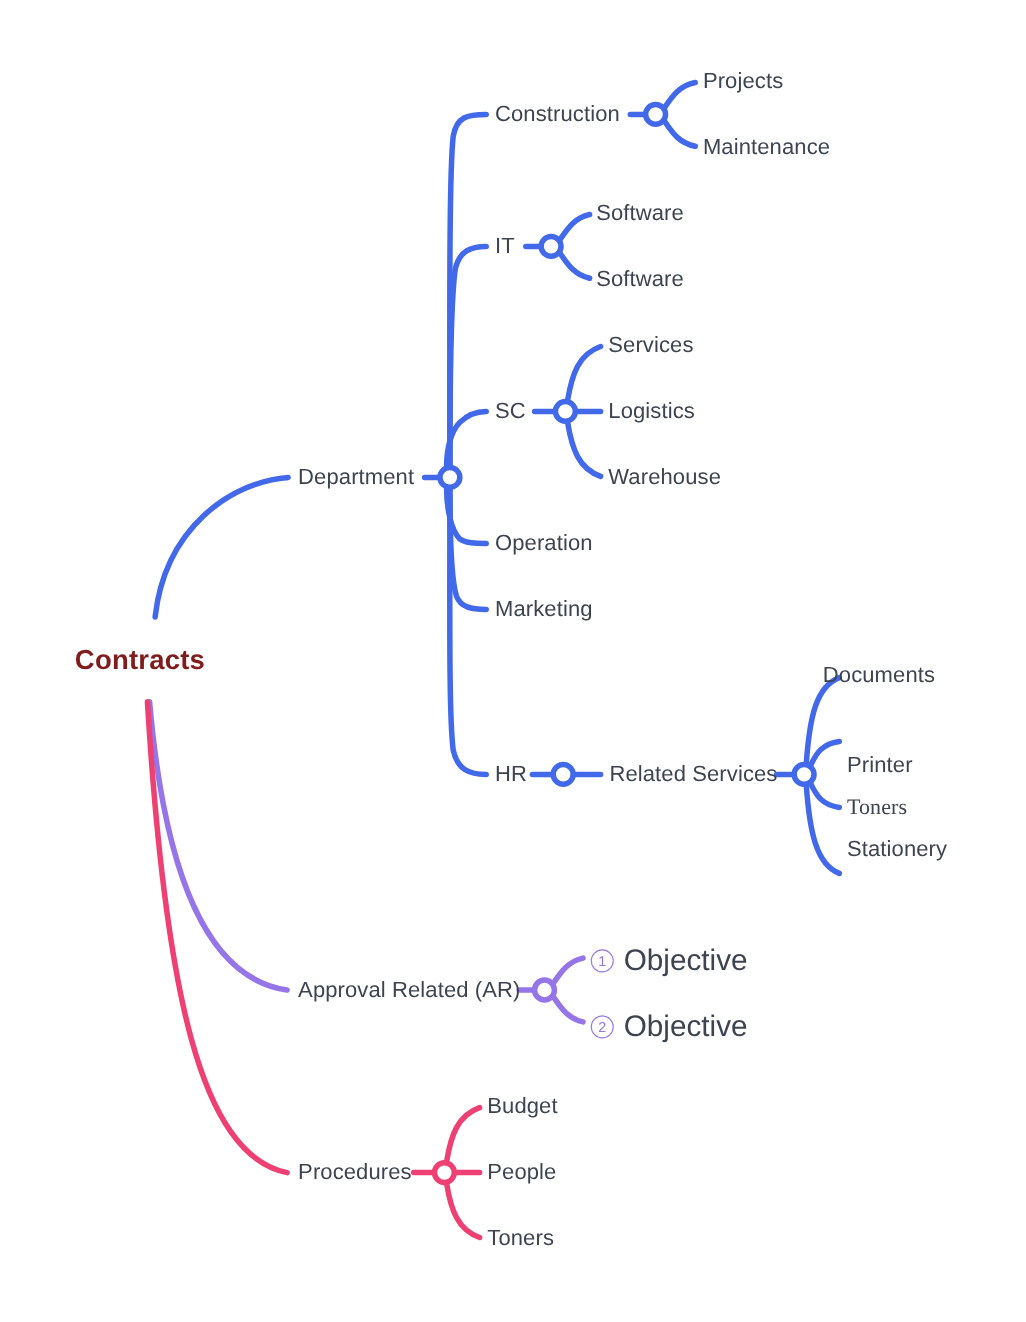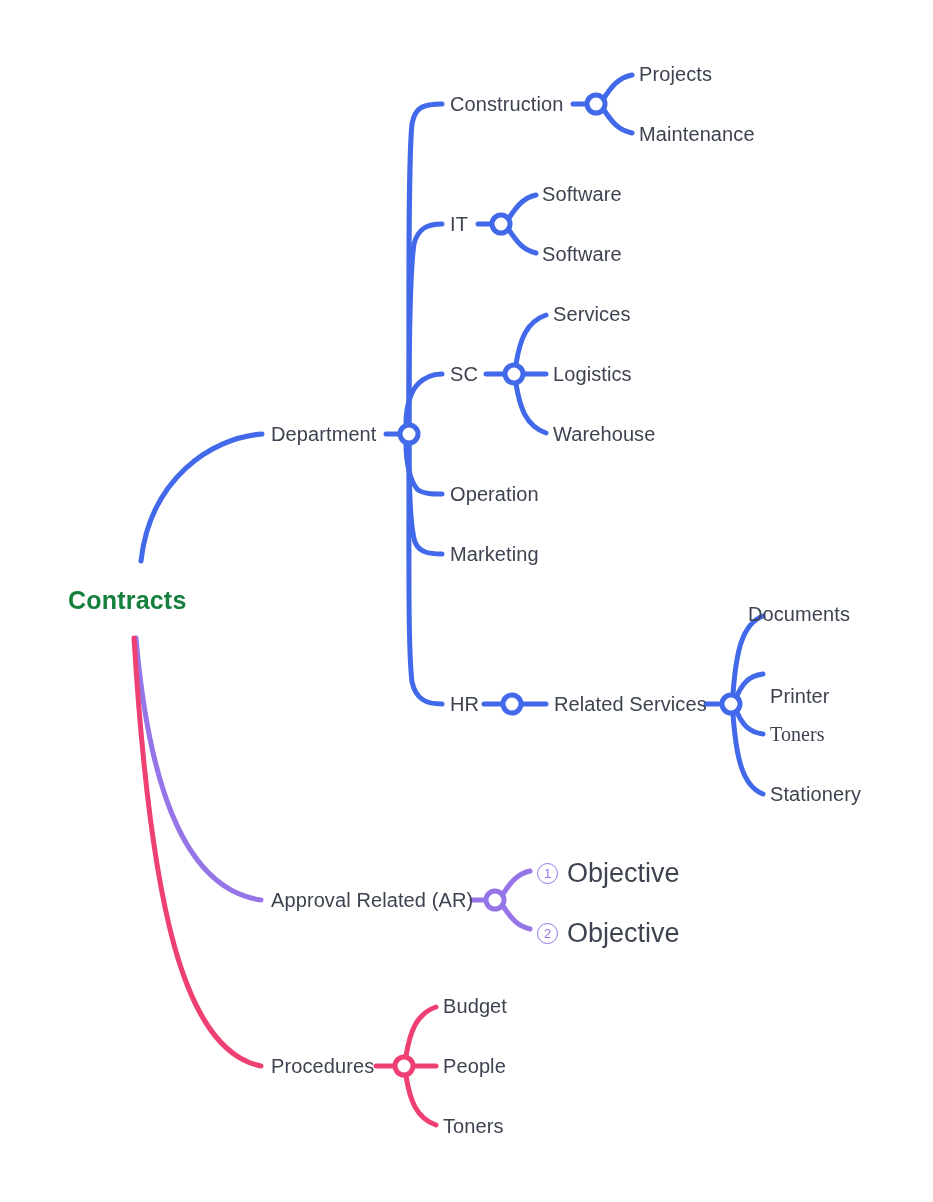--- a/index.html
+++ b/index.html
@@ -33,21 +33,21 @@
     position: absolute;
     font-size: 20px;
     color: #3d4350;
     white-space: nowrap;
     line-height: 1;
     letter-spacing: 0.1px;
   }
   .label.root {
     font-size: 25px;
     font-weight: bold;
-    color: #15803d;
+    color: #7f1d1d;
     letter-spacing: 0.2px;
   }
   .badge-label {
     position: absolute;
     white-space: nowrap;
     line-height: 1;
     display: flex;
     align-items: center;
     gap: 9px;
   }
@@ -183,21 +183,21 @@
 
   <div class="label" style="left:553px; top:304px;">Services</div>
   <div class="label" style="left:553px; top:364px;">Logistics</div>
   <div class="label" style="left:553px; top:424px;">Warehouse</div>
 
   <div class="label" style="left:554px; top:694px;">Related Services</div>
 
   <div class="label" style="left:748px; top:604px;">Documents</div>
   <div class="label" style="left:770px; top:686px;">Printer</div>
   <div class="label" style="left:770px; top:724px;font-family:Liberation Serif, serif;">Toners</div>
-  <div class="label" style="left:770px; top:784px;">Stationery</div>
+  <div class="label" style="left:770px; top:762px;">Stationery</div>
 
   <div class="badge-label" style="left:537px; top:860px;">
     <span class="badge">1</span>
     <span class="badge-text">Objective</span>
   </div>
   <div class="badge-label" style="left:537px; top:920px;">
     <span class="badge">2</span>
     <span class="badge-text">Objective</span>
   </div>
 

